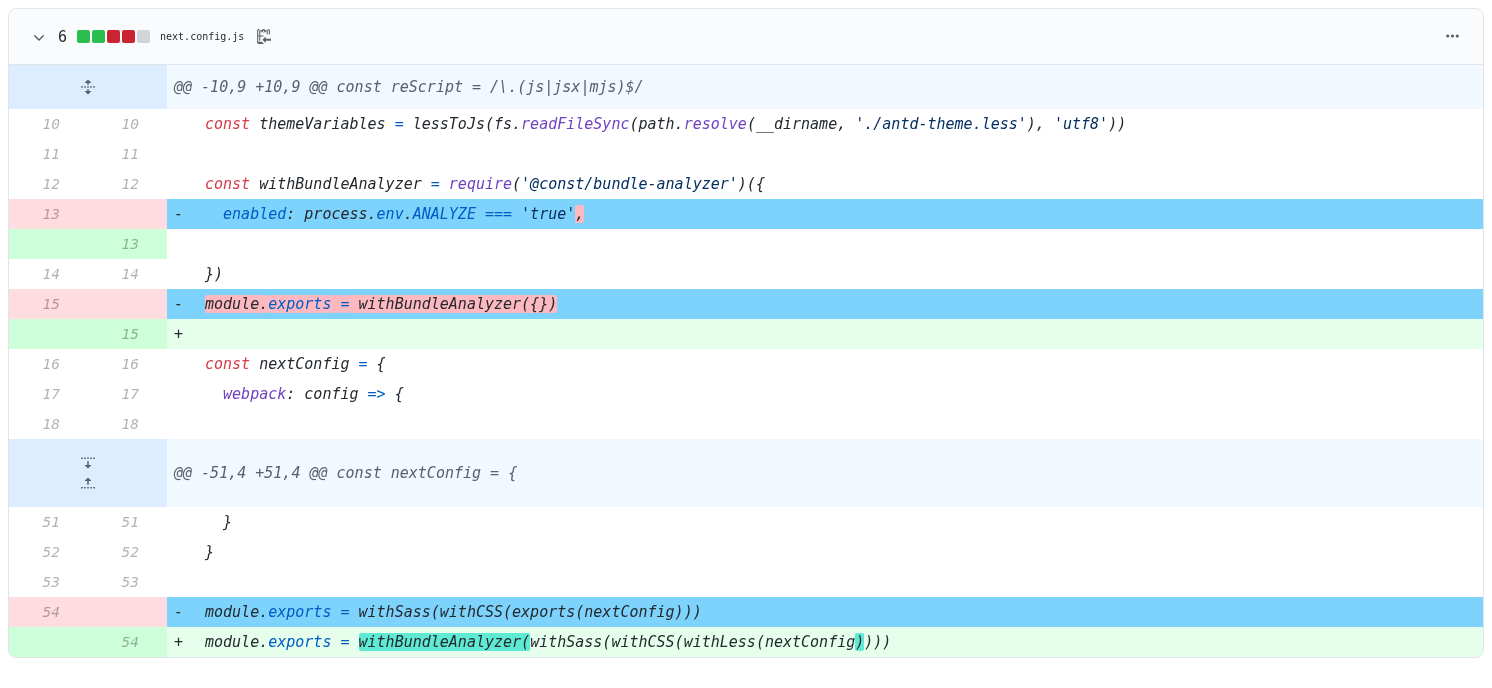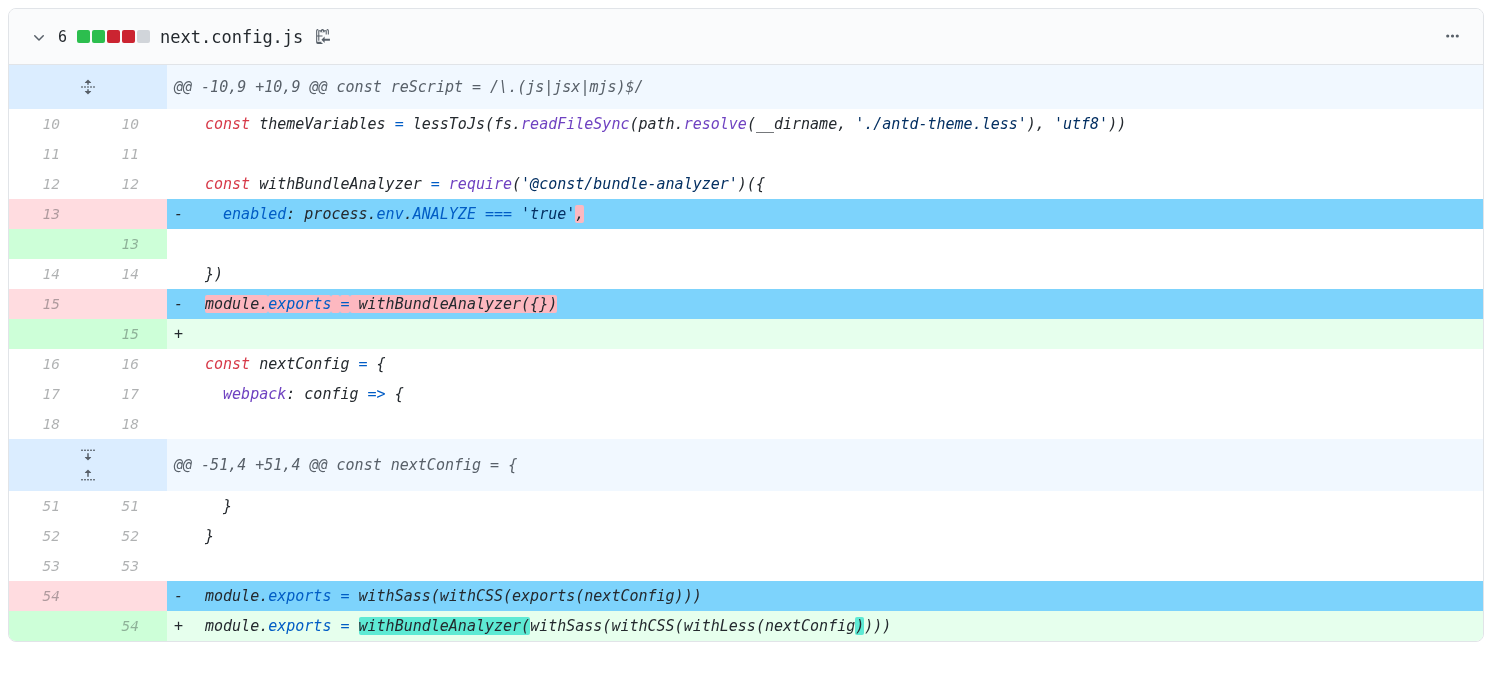--- a/index.html
+++ b/index.html
@@ -9,21 +9,21 @@
   
   .file-header{height:55px;background:#fafbfc;border-bottom:1px solid #e1e4e8;display:flex;align-items:center;padding:0 20px;}
   .icon-btn{background:none;border:none;padding:2px;margin:0;cursor:pointer;color:#586069;display:flex;align-items:center;}
   .chev{margin-right:9px;}
   .changes-count{font-family:"DejaVu Sans Mono","Liberation Mono",monospace;font-size:15px;color:#24292e;margin-right:10px;}
   .squares{display:flex;gap:2px;margin-right:10px;}
   .sq{width:13px;height:13px;border-radius:2px;}
   .sq.green{background:#2cbe4e;}
   .sq.red{background:#cb2431;}
   .sq.gray{background:#d1d5da;}
-  .filename{font-family:"DejaVu Sans Mono","Liberation Mono",monospace;font-size:17px;color:#24292e;text-decoration:none;margin-right:10px;}
+  .filename{font-family:"DejaVu Sans Mono","Liberation Mono",monospace;font-size:10px;color:#24292e;text-decoration:none;margin-right:10px;}
   .kebab{margin-left:auto;}
 
   
   .diff{width:100%;}
   .row{display:flex;align-items:stretch;font-style:italic;}
   .num{flex:0 0 79px;width:79px;box-sizing:border-box;text-align:right;padding-right:28px;
        font-family:"DejaVu Sans Mono","Liberation Mono",monospace;font-size:14.5px;line-height:30px;
        color:rgba(27,31,35,0.35);cursor:pointer;user-select:none;}
   .code{flex:1 1 auto;box-sizing:border-box;padding-left:7px;white-space:pre;overflow:hidden;
         font-family:"DejaVu Sans Mono","Liberation Mono",monospace;font-size:15px;line-height:30px;color:#24292e;}
@@ -38,21 +38,21 @@
 
   
   .seg-k{color:#d73a49;}   
   .seg-e{color:#6f42c1;}   
   .seg-c{color:#005cc5;}   
   .seg-s{color:#032f62;}   
   .seg-p{color:#24292e;}   
 
   
   .row.hunk1{height:44px;}
-  .row.hunk2{height:52px;}
+  .row.hunk2{height:68px;}
   .hunk-gutter{flex:0 0 158px;width:158px;background:#dbedff;display:flex;flex-direction:column;align-items:center;justify-content:center;gap:2px;}
   .expand-btn{background:none;border:none;padding:2px 4px;cursor:pointer;color:#586069;display:flex;align-items:center;}
   .hunk-code{flex:1;background:#f1f8ff;color:#586069;display:flex;align-items:center;
              font-family:"DejaVu Sans Mono","Liberation Mono",monospace;font-size:15px;padding-left:7px;white-space:pre;}
 </style>
 </head>
 <body>
 
 <div class="file">
 

